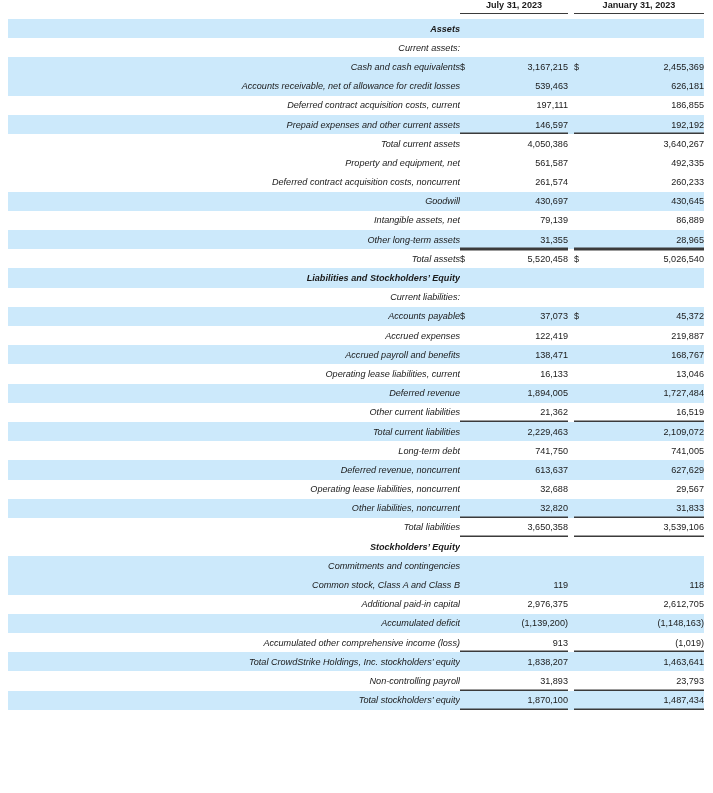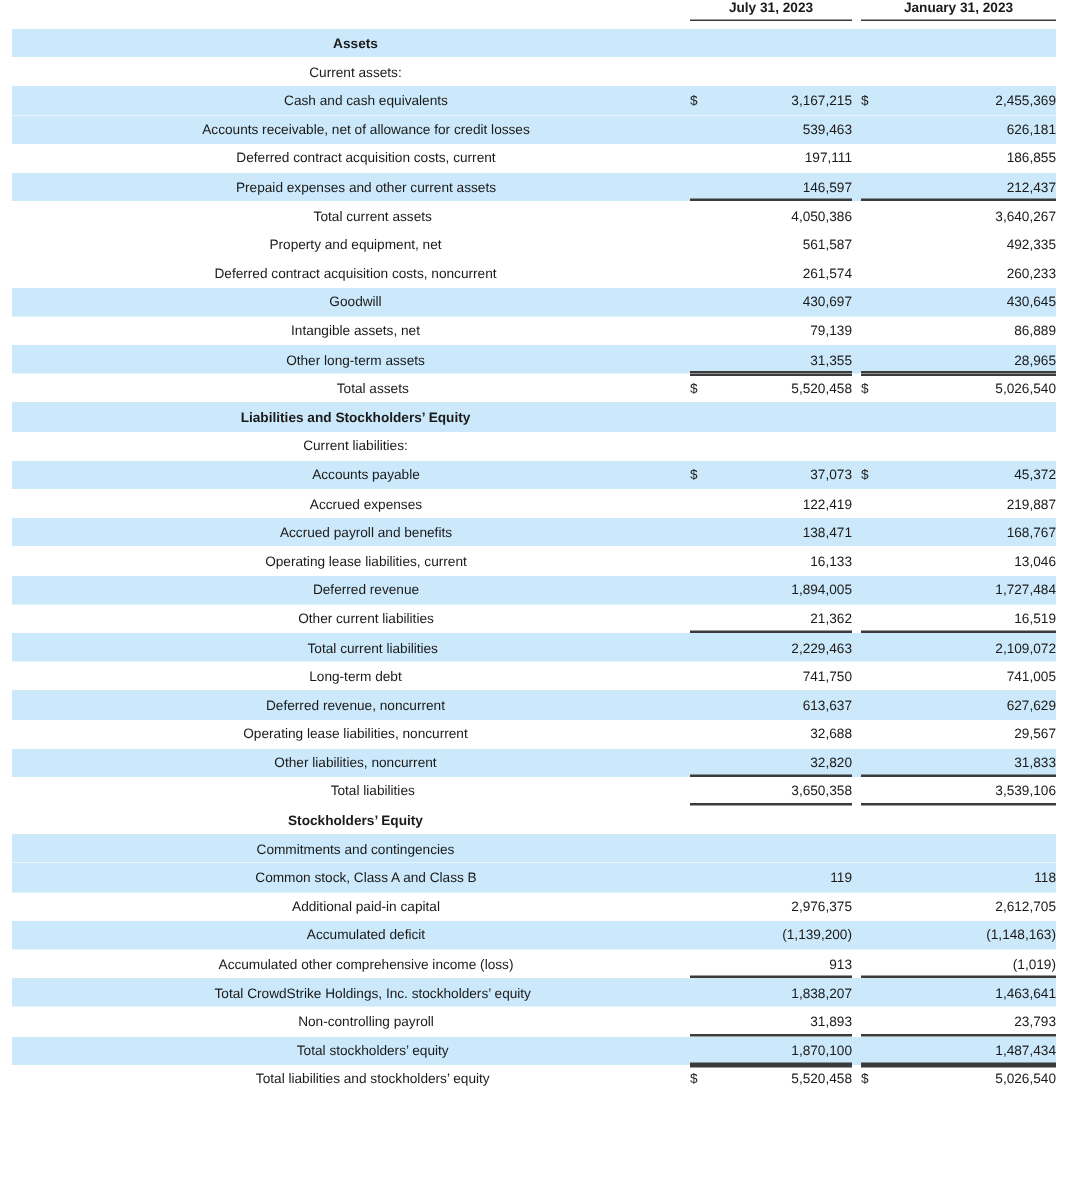--- a/index.html
+++ b/index.html
@@ -58,22 +58,23 @@
   tr.data-row td {
     height: 19.2px;
     padding: 0;
     vertical-align: middle;
     white-space: nowrap;
     overflow: hidden;
   }
   tr.shaded td { background: #cce9fb; }
 
   td.label {
-    text-align: center;
+    text-align: right;
     padding-left: 6px;
+    font-style: italic;
   }
   td.label.ind-0 { padding-left: 6px; }
   td.label.ind-1 { padding-left: 20px; }
   td.label.ind-2 { padding-left: 29px; margin-top: 28px; }
   td.bold { font-weight: bold; }
 
   td.cur {
     text-align: left;
     padding-left: 3px;
   }
@@ -170,21 +171,21 @@
           <td class="gap"></td>
           <td class="cur"></td>
           <td class="val val2">186,855</td>
         </tr>
         <tr class="data-row shaded">
           <td class="label ind-1">Prepaid expenses and other current assets</td>
           <td class="cur rule-bottom"></td>
           <td class="val rule-bottom">146,597</td>
           <td class="gap"></td>
           <td class="cur rule-bottom"></td>
-          <td class="val val2 rule-bottom">212,437</td>
+          <td class="val val2 rule-bottom">192,192</td>
         </tr>
         <tr class="data-row">
           <td class="label ind-2">Total current assets</td>
           <td class="cur"></td>
           <td class="val">4,050,386</td>
           <td class="gap"></td>
           <td class="cur"></td>
           <td class="val val2">3,640,267</td>
         </tr>
         <tr class="data-row">
@@ -412,23 +413,15 @@
           <td class="val val2 rule-bottom">23,793</td>
         </tr>
         <tr class="data-row shaded">
           <td class="label ind-2">Total stockholders’ equity</td>
           <td class="cur rule-bottom"></td>
           <td class="val rule-bottom">1,870,100</td>
           <td class="gap"></td>
           <td class="cur rule-bottom"></td>
           <td class="val val2 rule-bottom">1,487,434</td>
         </tr>
-        <tr class="data-row">
-          <td class="label ind-2">Total liabilities and stockholders’ equity</td>
-          <td class="cur rule-double">$</td>
-          <td class="val rule-double">5,520,458</td>
-          <td class="gap"></td>
-          <td class="cur rule-double">$</td>
-          <td class="val val2 rule-double">5,026,540</td>
-        </tr>
       </tbody>
   </table>
 </div>
 
 </body></html>

